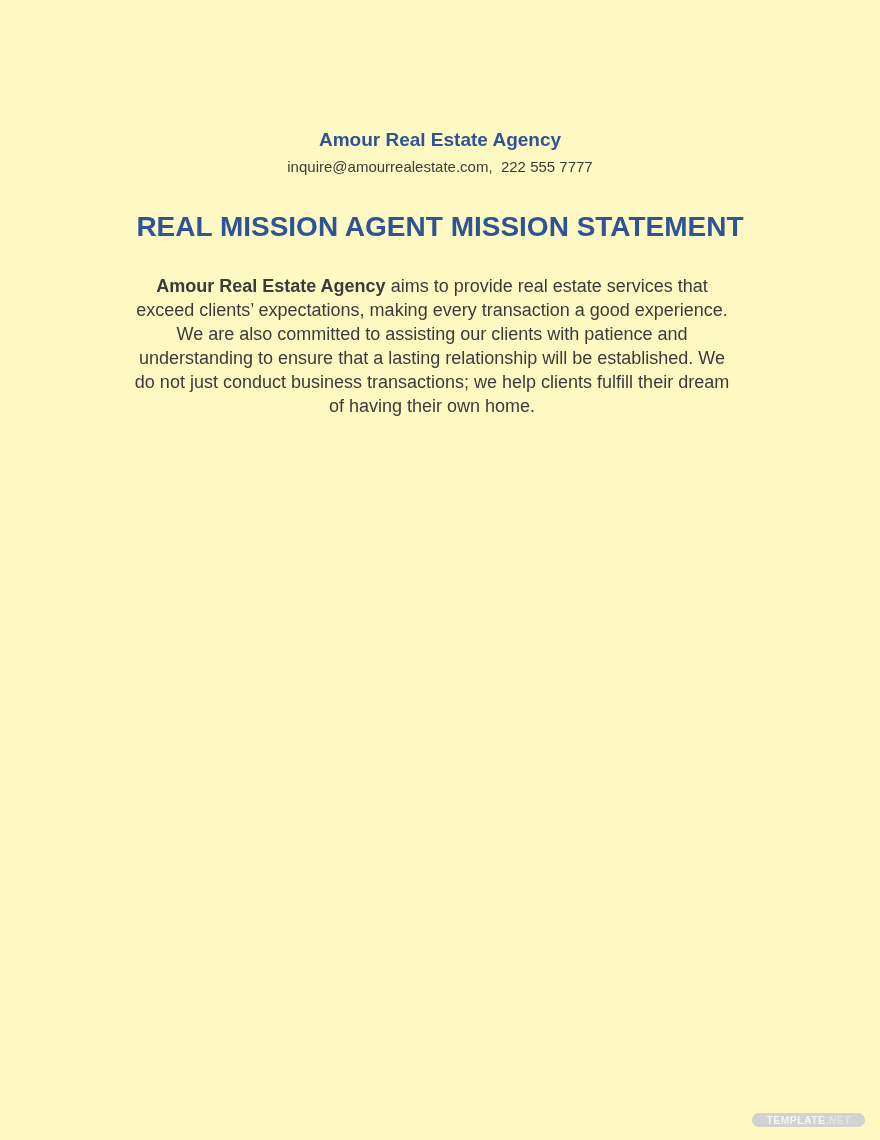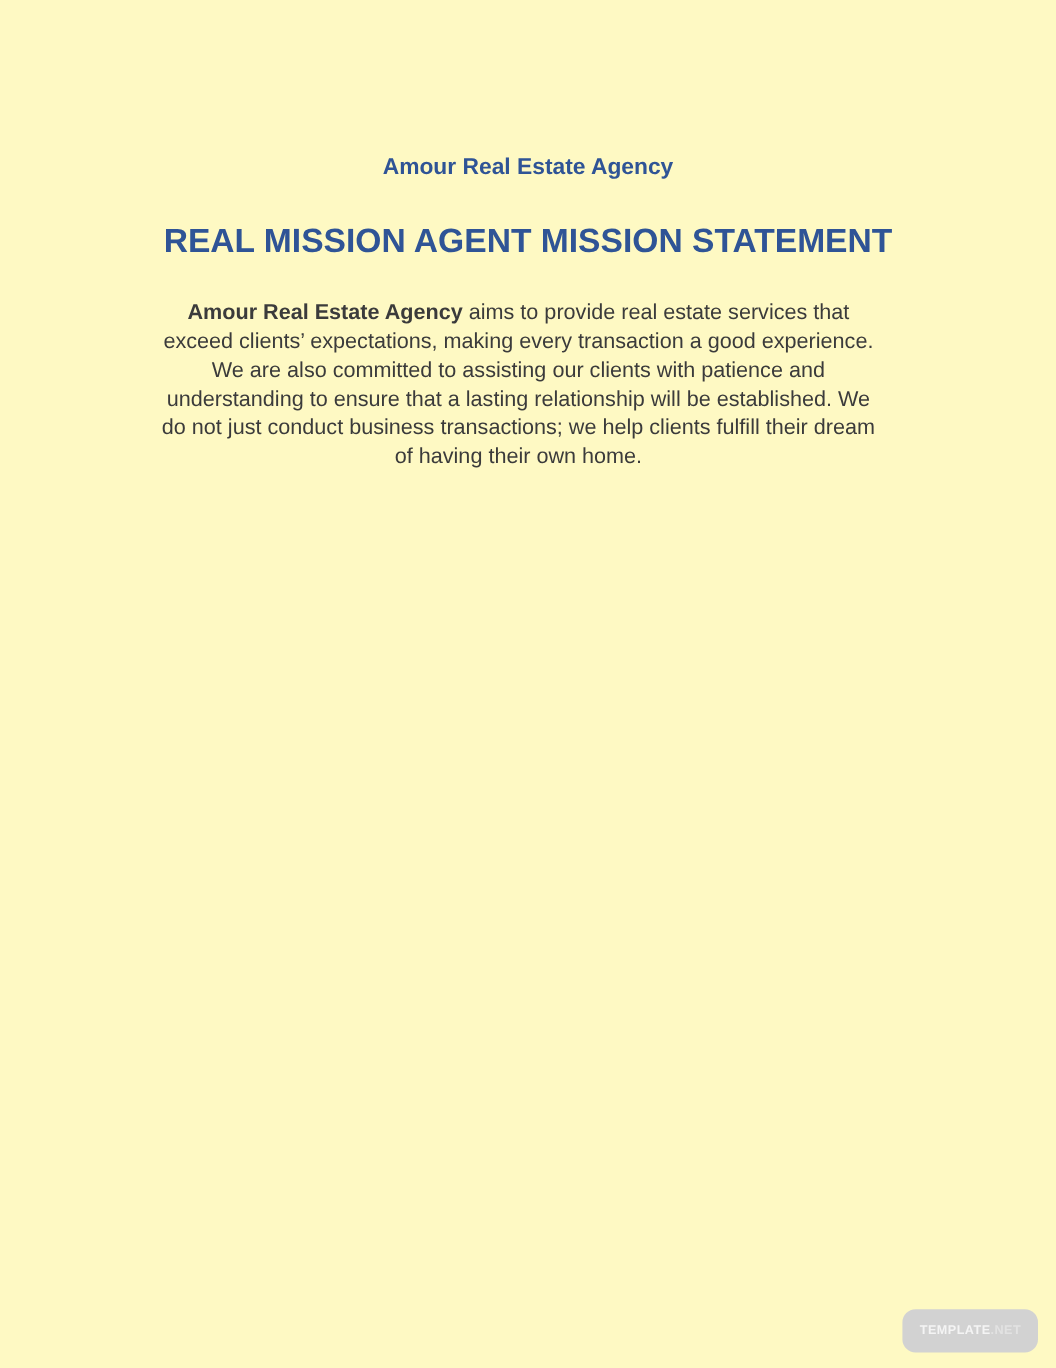--- a/index.html
+++ b/index.html
@@ -59,21 +59,21 @@
   }
 
   .body-paragraph .lead {
     font-weight: bold;
   }
 
   .watermark-badge {
     position: absolute;
     right: 15px;
     bottom: 13px;
-    height: 36px;
+    height: 14px;
     padding: 0 14px;
     background: #D2D2D2;
     border-radius: 11px;
     display: flex;
     align-items: center;
     justify-content: center;
     font-size: 10.5px;
     font-weight: bold;
     letter-spacing: 0.4px;
     line-height: 22px;
@@ -82,20 +82,21 @@
   .watermark-badge .wm-main { color: #F4F4F4; }
   .watermark-badge .wm-ext  { color: #E2E2E2; }
 </style>
 </head>
 <body>
 
 <div class="page">
 
   <div class="doc-header">
     <div class="agency-name">Amour Real Estate Agency</div>
+    <div class="contact-line">inquire@amourrealestate.com,  222 555 7777</div>
   </div>
 
   <div class="doc-title">REAL MISSION AGENT MISSION STATEMENT</div>
 
   <p class="body-paragraph"><span class="lead">Amour Real Estate Agency</span><span> aims to provide real estate services that exceed clients’ expectations, making every transaction a good experience. We are also committed to assisting our clients with patience and understanding to ensure that a lasting relationship will be established. We do not just conduct business transactions; we help clients fulfill their dream of having their own home.</span></p>
 
   <div class="watermark-badge">
     <span class="wm-main">TEMPLATE</span>
       <span class="wm-ext">.NET</span>
   </div>

